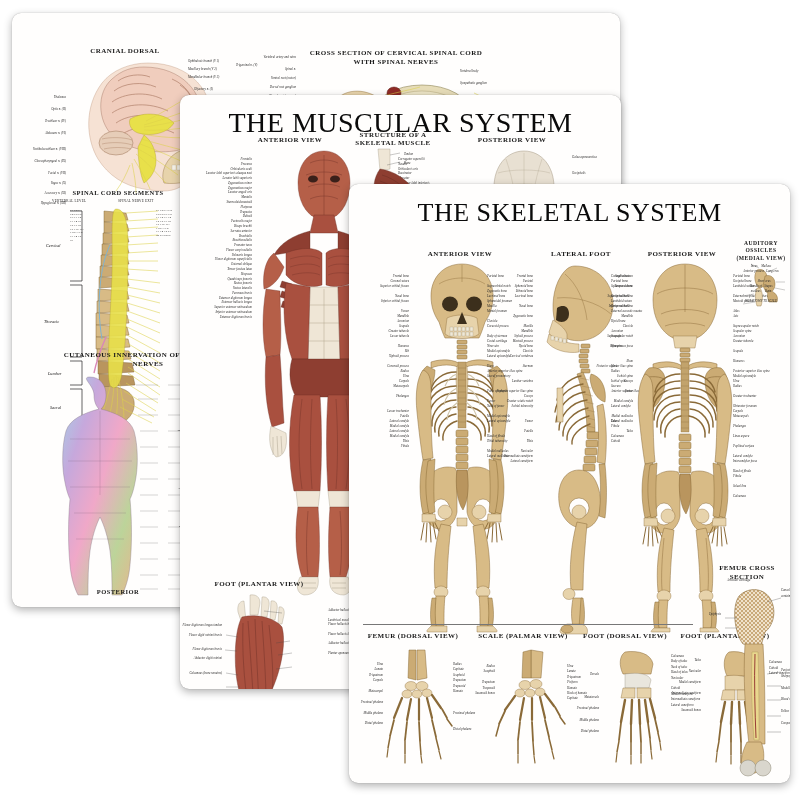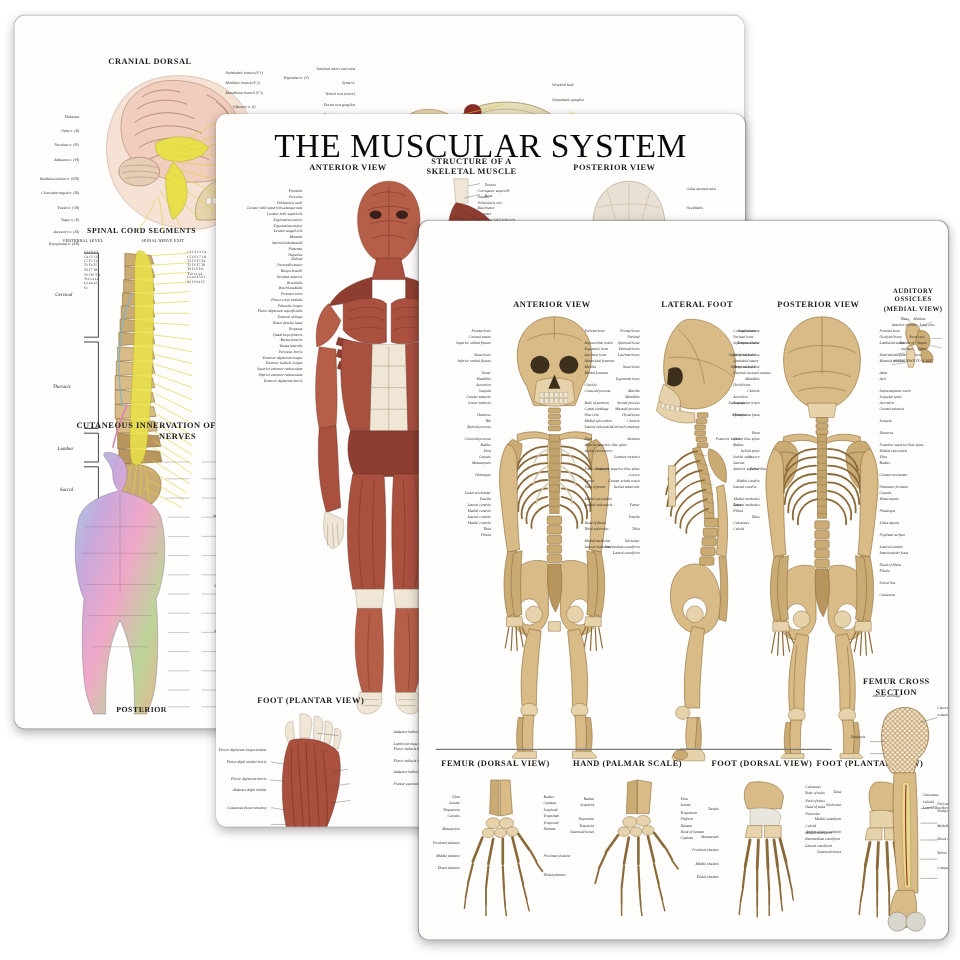--- a/index.html
+++ b/index.html
@@ -136,20 +136,21 @@
         <div class="tiny-label" style="left:176px;top:46px;">Ophthalmic branch (V 1)</div>
         <div class="tiny-label" style="left:176px;top:54px;">Maxillary branch (V 2)</div>
         <div class="tiny-label" style="left:176px;top:62px;">Mandibular branch (V 3)</div>
         <div class="tiny-label" style="left:224px;top:50px;">Trigeminal n. (V)</div>
         <div class="tiny-label" style="left:182px;top:74px;">Olfactory n. (I)</div>
         <div class="tiny-label" style="left:182px;top:86px;">Olfactory bulb</div>
         <div class="tiny-label" style="left:182px;top:100px;">Oculomotor n. (III)</div>
         <div class="tiny-label" style="left:186px;top:128px;">Lateral pectoral n.</div>
       </div>
 
+      <div class="view-head" style="left:294px;top:36px;width:180px;line-height:1.25;">CROSS SECTION OF CERVICAL SPINAL CORD WITH SPINAL NERVES</div>
 
       <div class="art" style="left:282px;top:50px;">
         <svg width="215" height="90" viewBox="0 0 215 90">
 
           <ellipse cx="128" cy="50" rx="48" ry="28" fill="#e6dcb8" stroke="#8f8455" stroke-width=".6"></ellipse>
           <ellipse cx="128" cy="50" rx="40" ry="22" fill="#ece4c6" stroke="#a3986a" stroke-width=".4"></ellipse>
 
           <path class="bone-light" d="M86 36 C70 24 48 26 40 40 C32 54 44 68 62 70 C78 72 88 62 90 52 Z"></path>
 
           <ellipse cx="74" cy="47" rx="15" ry="13" fill="#f3e6de" stroke="#a77f6c" stroke-width=".5"></ellipse>
@@ -580,20 +581,21 @@
         Adductor hallucis transverse head<br><br>Lumbrical muscles<br>Flexor hallucis brevis<br><br>Flexor hallucis longus tendon<br><br>Adductor hallucis<br><br>Plantar aponeurosis (cut)
       </div>
       <div class="tiny-label r" style="left:-6px;top:528px;width:48px;white-space:normal;line-height:1.55;text-align:right;">
         Flexor digitorum longus tendon<br><br>Flexor digiti minimi brevis<br><br><br>Flexor digitorum brevis<br><br>Abductor digiti minimi<br><br><br>Calcaneus (bone remains)
       </div>
     </div>
   </div>
 
   <div class="poster" id="poster-skeletal">
     <div class="poster-inner">
+      <div class="poster-title">THE SKELETAL SYSTEM</div>
 
       <div class="view-head" style="left:46px;top:66px;width:130px;">ANTERIOR VIEW</div>
       <div class="view-head" style="left:172px;top:66px;width:120px;">LATERAL FOOT</div>
       <div class="view-head" style="left:272px;top:66px;width:122px;">POSTERIOR VIEW</div>
       <div class="view-head" style="left:384px;top:56px;width:56px;font-size:5.6px;line-height:1.3;">AUDITORY OSSICLES (MEDIAL VIEW)</div>
 
       <div class="art" style="left:62px;top:78px;">
         <svg width="102" height="370" viewBox="0 0 102 370">
 
           <path class="bone-fill" d="M51 2 C70 2 82 16 82 34 C82 46 78 54 74 60 C72 66 70 72 68 76 L34 76 C32 72 30 66 28 60 C24 54 20 46 20 34 C20 16 32 2 51 2 Z"></path>
@@ -980,22 +982,22 @@
           </g>
         </svg>
       </div>
       <div class="tiny-label" style="left:386px;top:80px;width:52px;white-space:normal;line-height:1.6;text-align:center;">
         Incus&nbsp;&nbsp;&nbsp;&nbsp;&nbsp;Malleus<br>Anterior process&nbsp;&nbsp;&nbsp;Long crus<br>&nbsp;<br>&nbsp;&nbsp;&nbsp;&nbsp;&nbsp;&nbsp;&nbsp;&nbsp;Short crus<br>Handle of&nbsp;&nbsp;&nbsp;Stapes<br>malleus&nbsp;&nbsp;&nbsp;&nbsp;&nbsp;&nbsp;Base<br>&nbsp;<br>NOT SHOWN TO SCALE
       </div>
 
       <div class="hr-th" style="left:14px;top:440px;width:330px;height:.6px;background:#777;"></div>
 
       <div class="view-head" style="left:6px;top:448px;width:116px;">FEMUR (DORSAL VIEW)</div>
-      <div class="view-head" style="left:116px;top:448px;width:116px;">HAND (PALMAR SCALE)</div>
-      <div class="view-head" style="left:228px;top:448px;width:116px;">FOOT (DORSAL VIEW)</div>
+      <div class="view-head" style="left:116px;top:448px;width:116px;">SCALE (PALMAR VIEW)</div>
+      <div class="view-head" style="left:218px;top:448px;width:116px;">FOOT (DORSAL VIEW)</div>
       <div class="view-head" style="left:318px;top:448px;width:116px;">FOOT (PLANTAR VIEW)</div>
 
       <div class="art" style="left:34px;top:464px;">
         <svg width="72" height="116" viewBox="0 0 72 116">
           <path class="bone-fill" d="M34 2 L42 2 L44 30 L34 32 Z"></path>
           <path class="bone-fill2" d="M26 2 L33 2 L33 32 L25 30 Z"></path>
           <g class="bone-light">
             <ellipse cx="28" cy="38" rx="6" ry="4.5"></ellipse>
               <ellipse cx="39" cy="38" rx="6" ry="4.5"></ellipse>
             <ellipse cx="24" cy="46" rx="5" ry="4"></ellipse>

